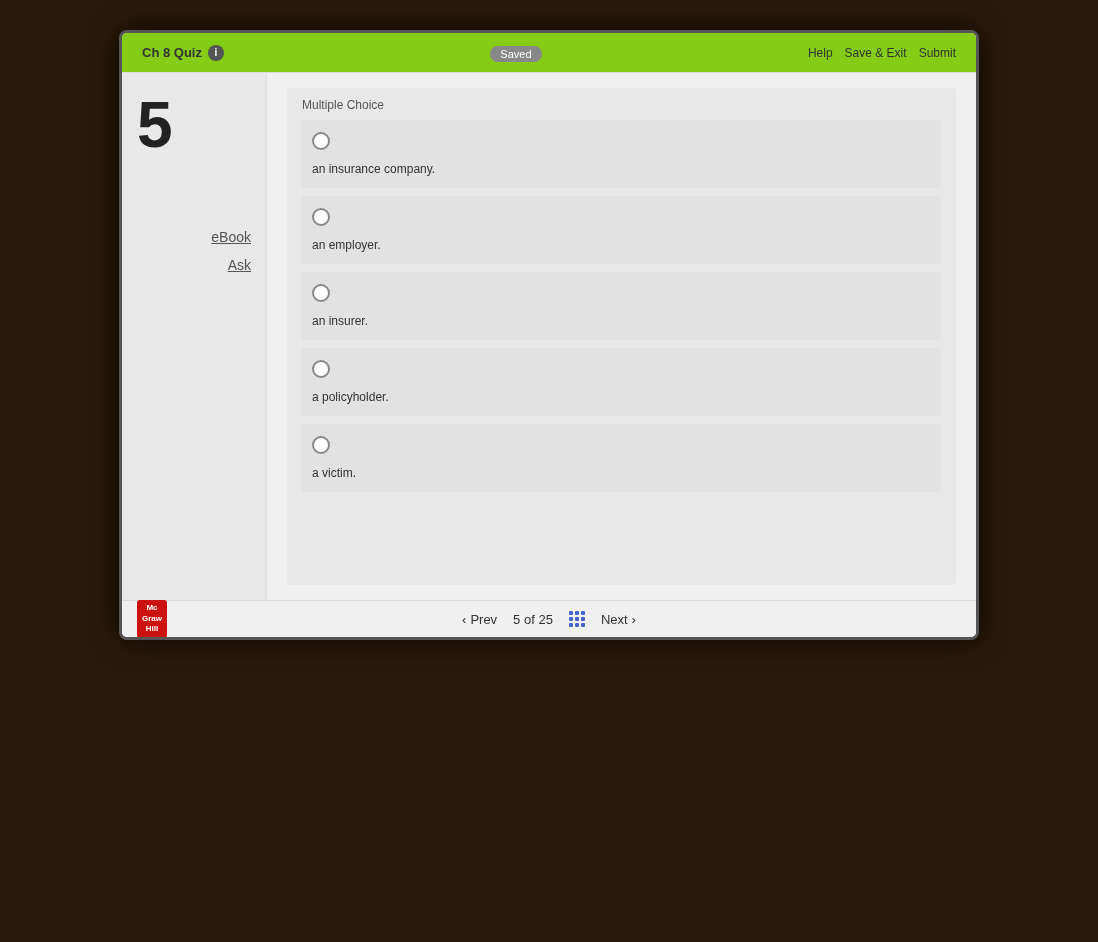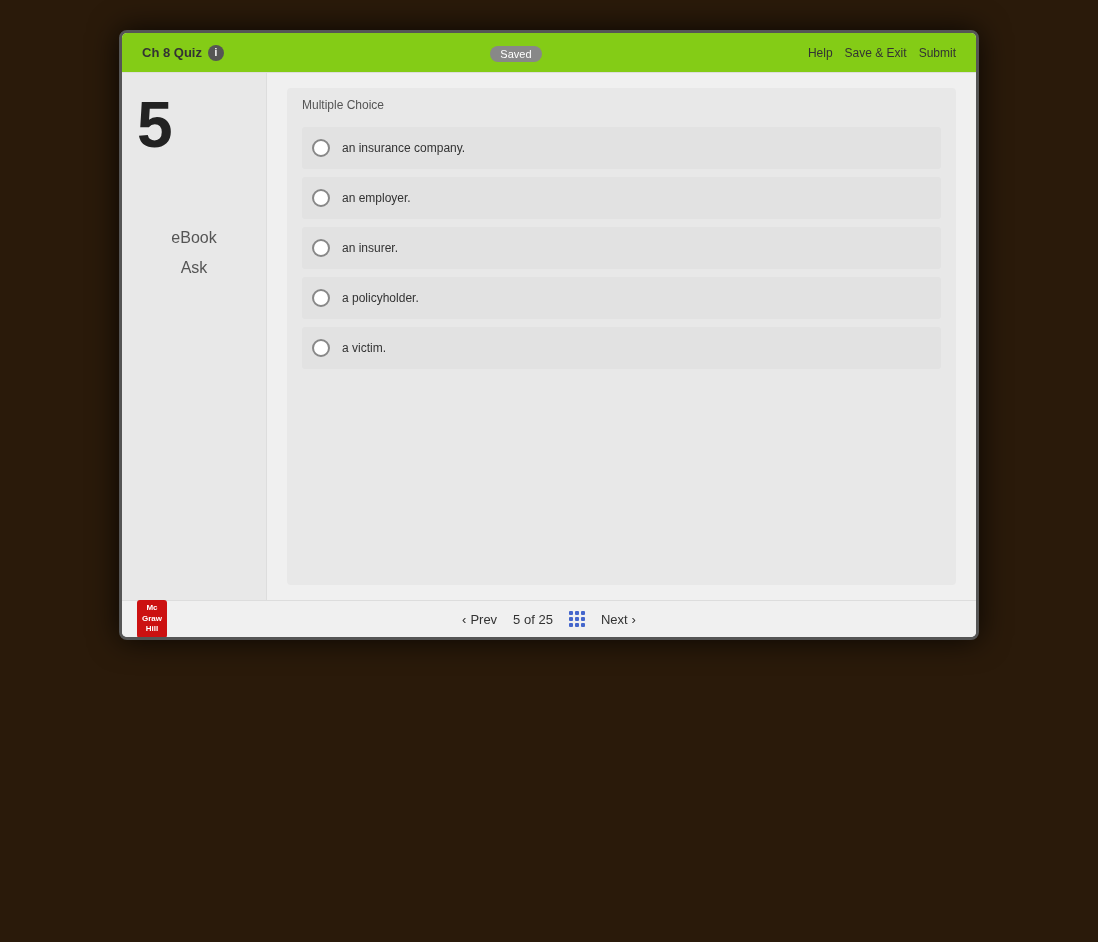--- a/index.html
+++ b/index.html
@@ -105,24 +105,25 @@
 
     .question-number {
       font-size: 64px;
       font-weight: 700;
       color: #222;
       line-height: 1;
       margin-bottom: 60px;
     }
 
     .sidebar-link {
-      font-size: 16px;
+      font-size: 14px;
       color: #555;
       cursor: pointer;
-      text-align: center;
+      text-align: right;
+      text-decoration: underline;
     }
 
     
     .question-area {
       flex: 1;
       padding: 15px 20px;
       background: #f0f0f0;
       display: flex;
       flex-direction: column;
     }
@@ -137,33 +138,34 @@
     .answer-box {
       background: #e8e8e8;
       border-radius: 4px;
       flex: 1;
       padding: 10px 15px;
     }
 
     .multiple-choice-label {
       font-size: 12px;
       color: #555;
-      margin-bottom: 15px;
+      margin-bottom: 8px;
     }
 
     .answer-option {
       display: flex;
-      align-items: center;
+      align-items: flex-start;
       padding: 12px 10px;
       background: #e2e2e2;
       border-radius: 3px;
       margin-bottom: 8px;
       cursor: pointer;
       gap: 12px;
       min-height: 42px;
+      flex-direction: column;
     }
 
     .radio-circle {
       width: 18px;
       height: 18px;
       border-radius: 50%;
       border: 2px solid #888;
       background: white;
       flex-shrink: 0;
     }

